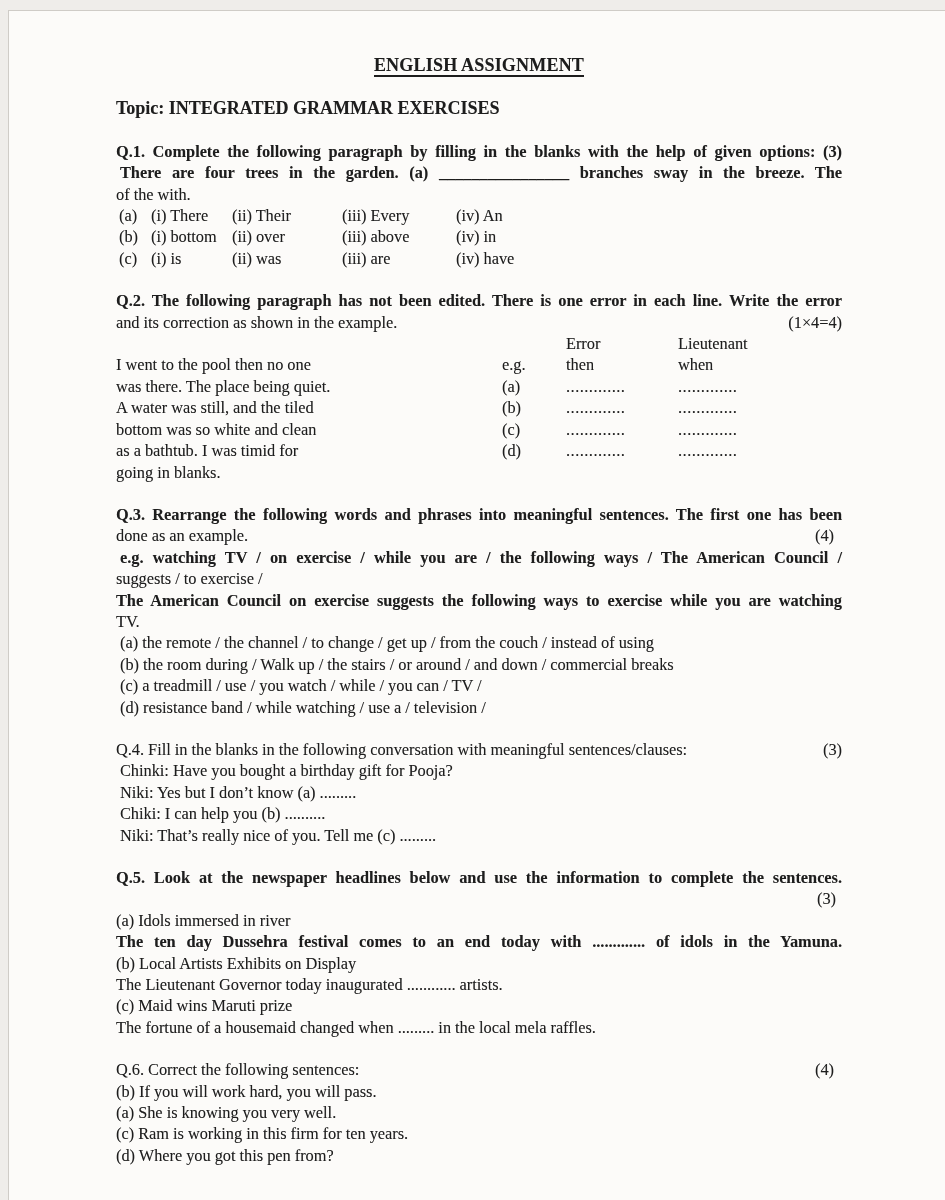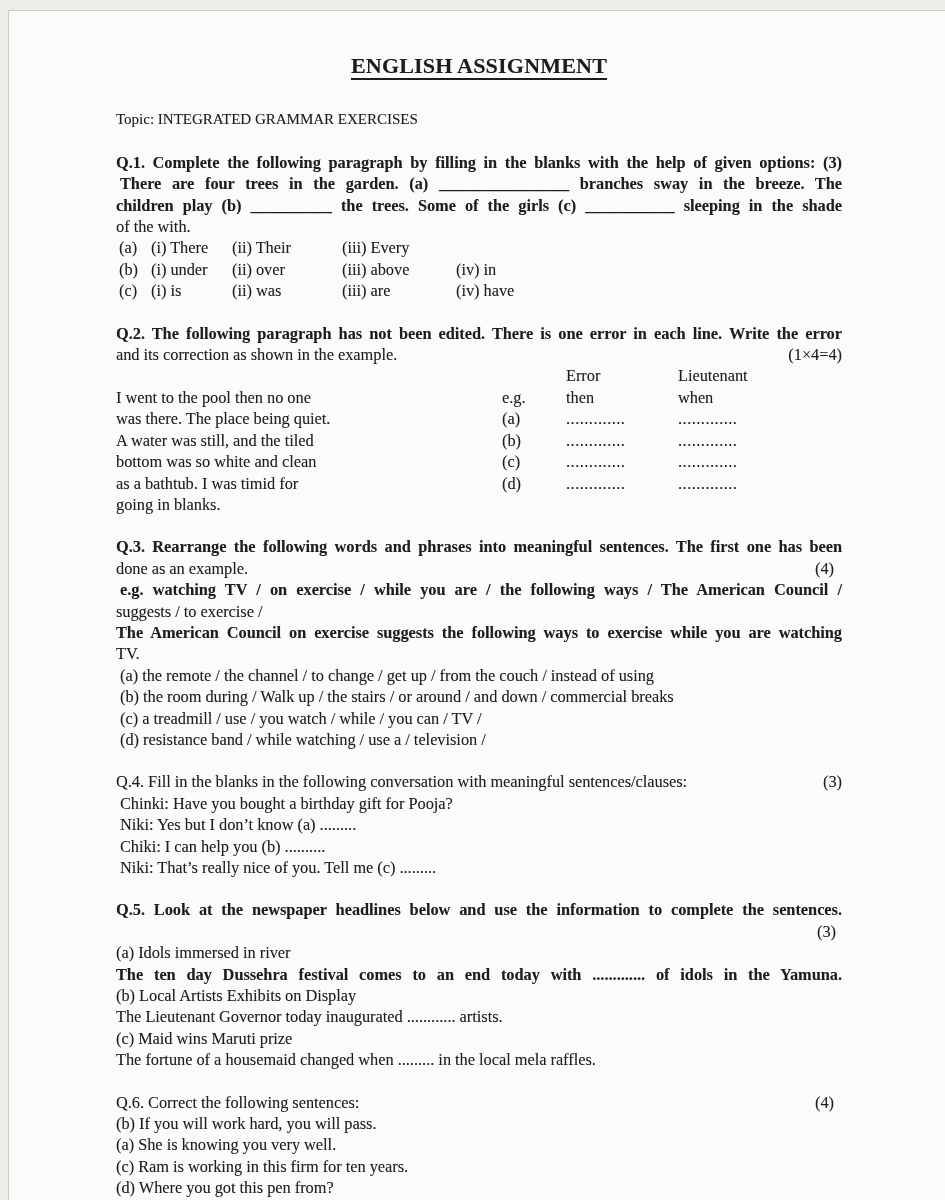--- a/index.html
+++ b/index.html
@@ -23,29 +23,29 @@
     border-top: 1px solid #cfccc7;
   }
   .content {
     position: absolute;
     left: 107px; top: 44px;
     width: 726px;
   }
   .title-row { text-align: center; }
   .doc-title {
     font-weight: bold;
-    font-size: 22px;
+    font-size: 18px;
     letter-spacing: 0.2px;
     border-bottom: 2px solid #1d1d1d;
     padding-bottom: 0px;
   }
   .topic {
-    font-weight: normal;
-    font-size: 15px;
-    margin-top: 31px;
+    font-weight: bold;
+    font-size: 18px;
+    margin-top: 22px;
   }
   .block { margin-top: 21px; }
   .just { text-align: justify; text-align-last: justify; font-weight: bold; -moz-text-align-last: justify; }
   .ind { padding-left: 4px; }
   .flexline { display: flex; justify-content: space-between; }
   .marks-inset { padding-right: 8px; }
   .marks-inset-sm { padding-right: 6px; }
   .rightline { text-align: right; }
   .optrow {
     display: grid;
@@ -66,32 +66,32 @@
 
     <div class="title-row">
       <span class="doc-title">ENGLISH ASSIGNMENT</span>
     </div>
 
     <div class="topic">Topic: INTEGRATED GRAMMAR EXERCISES</div>
 
     <section class="block">
       <div class="just">Q.1. Complete the following paragraph by filling in the blanks with the help of given options: (3)</div>
       <div class="just ind">There are four trees in the garden. (a) ________________ branches sway in the breeze. The</div>
-      <div class="just">children play (b) __________ the trees. Some of the girls (c) ___________ sleeping in the shade</div>
       <div>of the with.</div>
 
       <div class="optrow">
         <span>(a)</span>
         <span>(i) There</span>
         <span>(ii) Their</span>
         <span>(iii) Every</span>
+        <span>(iv) An</span>
       </div>
       <div class="optrow">
         <span>(b)</span>
-        <span>(i) under</span>
+        <span>(i) bottom</span>
         <span>(ii) over</span>
         <span>(iii) above</span>
         <span>(iv) in</span>
       </div>
       <div class="optrow">
         <span>(c)</span>
         <span>(i) is</span>
         <span>(ii) was</span>
         <span>(iii) are</span>
         <span>(iv) have</span>

